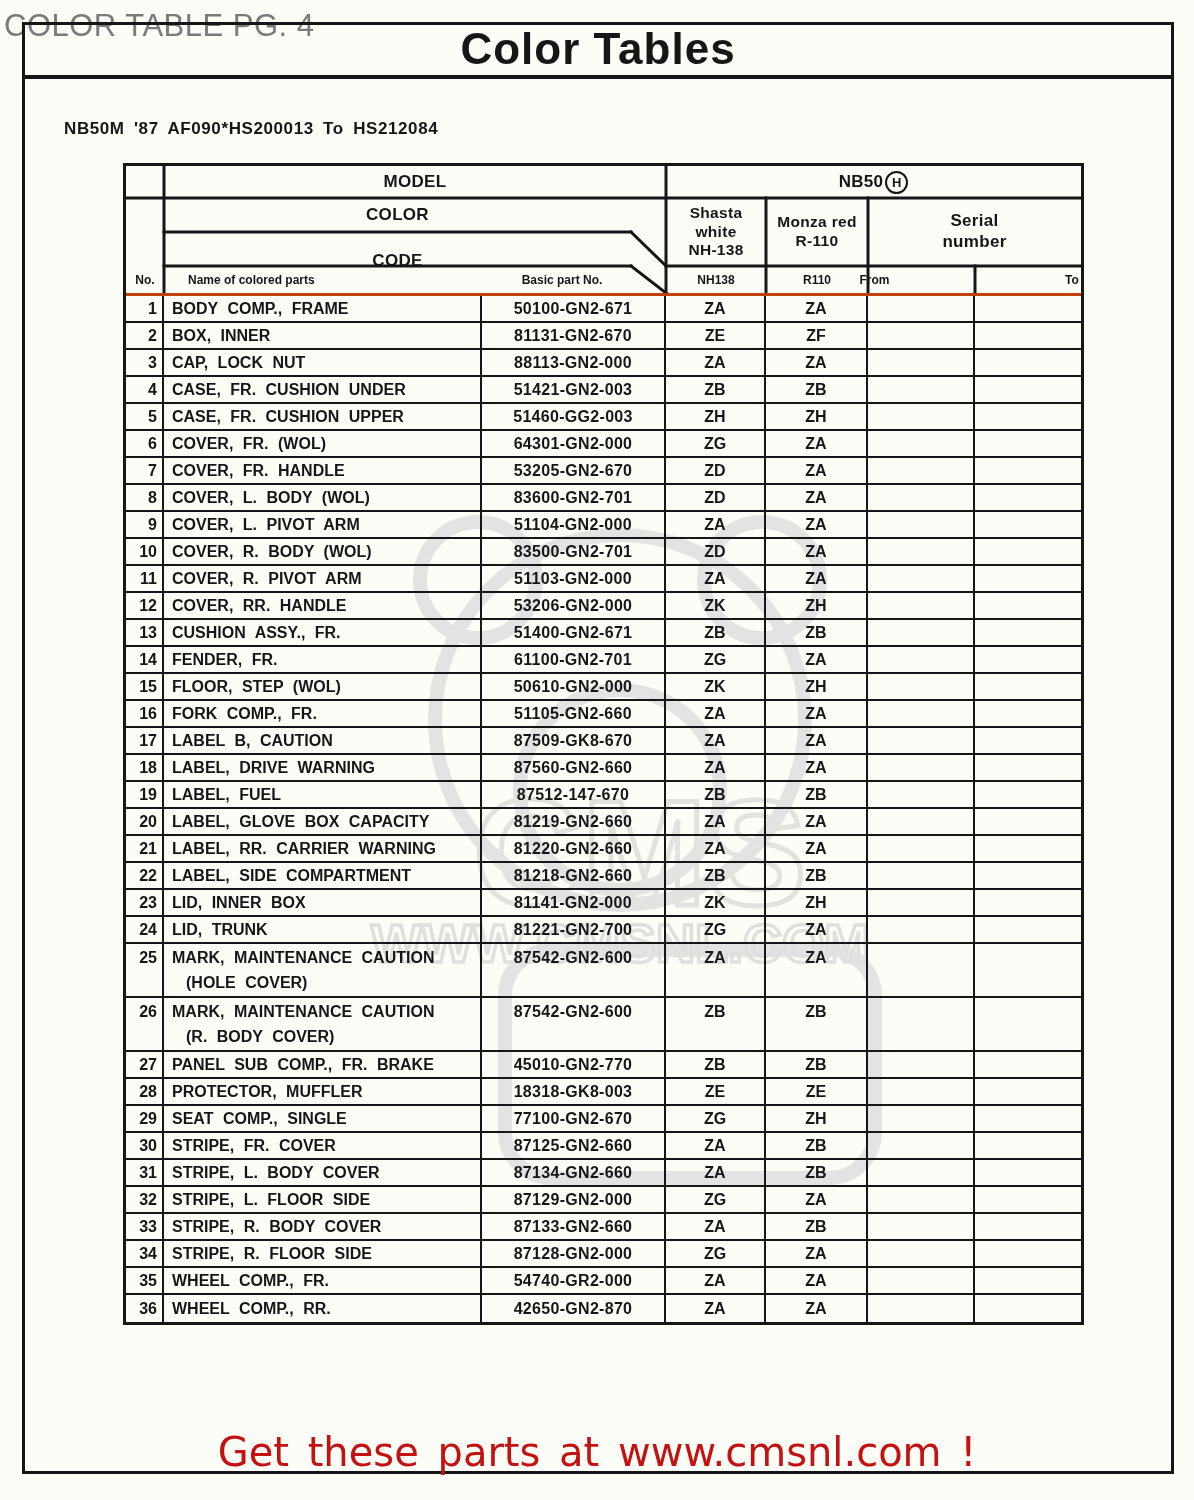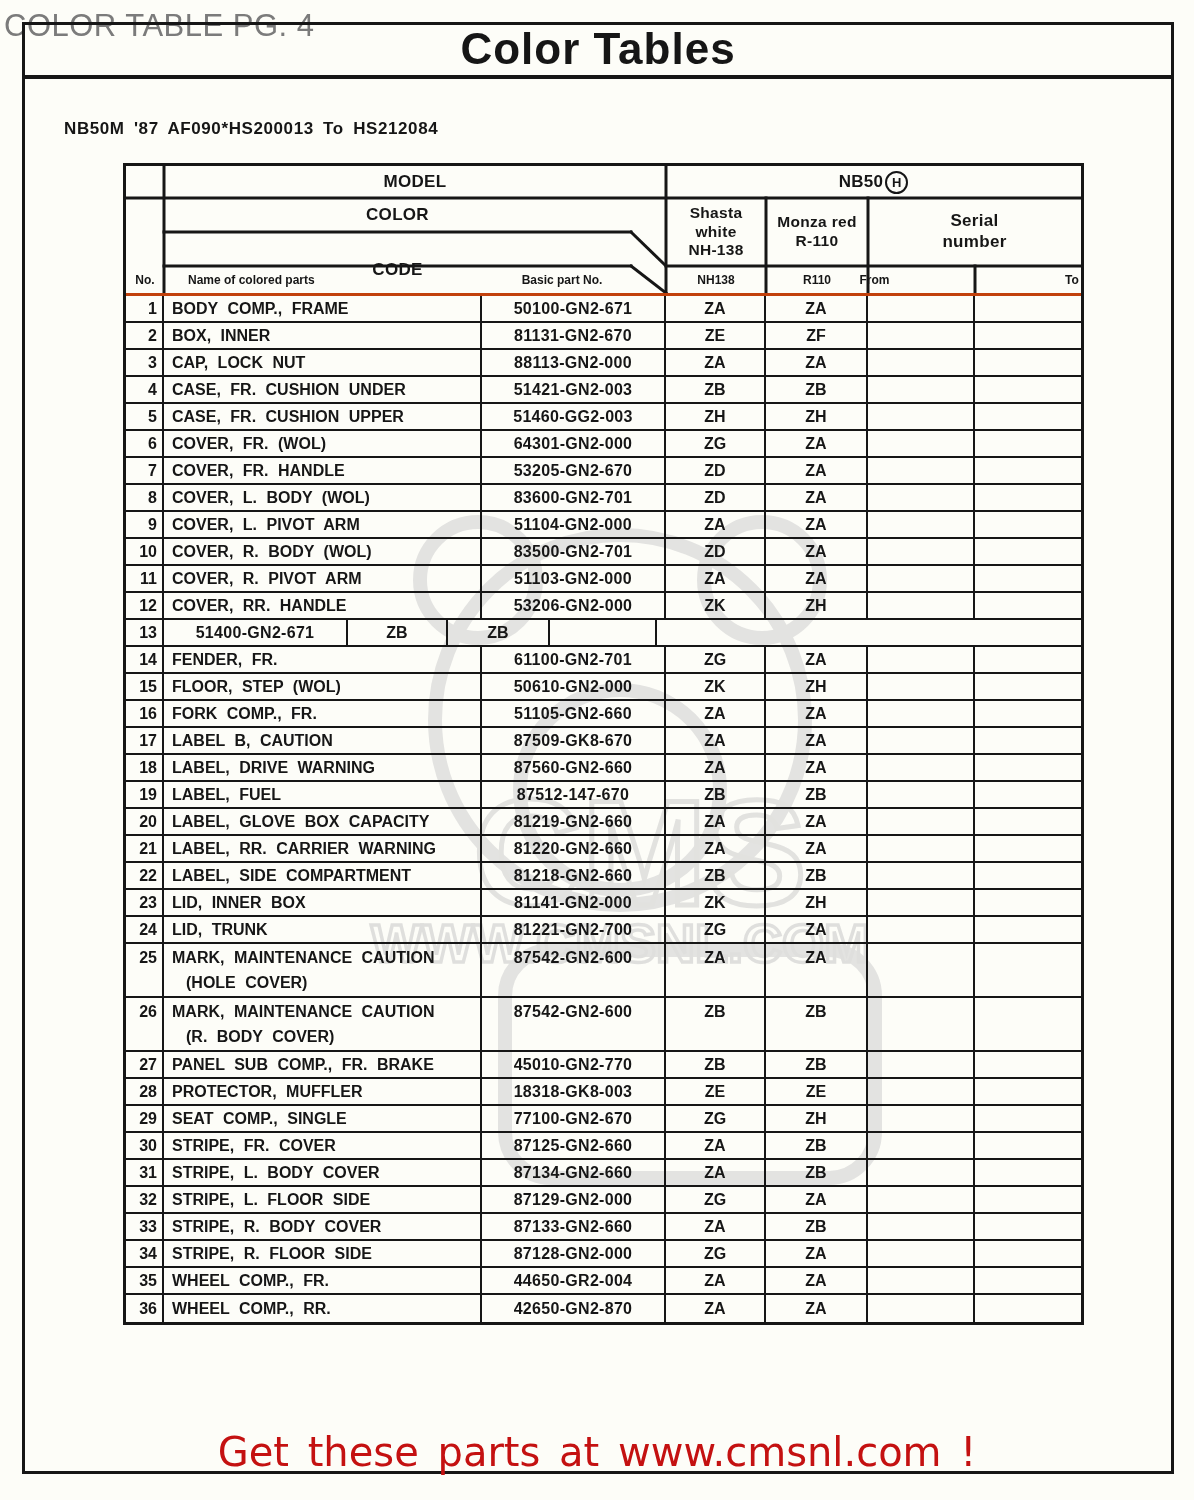--- a/index.html
+++ b/index.html
@@ -127,21 +127,21 @@
       </svg>
 
       <div class="hcell" style="left:38px; top:0; width:502px; height:32px;">MODEL</div>
 
       <div class="hcell" style="left:540px; top:0; width:415px; height:32px;">
         <span>NB50</span>
           <span class="circle-h">H</span>
       </div>
 
       <div class="hcell" style="left:38px; top:32px; width:467px; height:34px;">COLOR</div>
-      <div class="hcell" style="left:38px; top:82px; width:467px; height:44px;">CODE</div>
+      <div class="hcell" style="left:38px; top:73px; width:467px; height:44px;">CODE</div>
 
       <div class="hcell col3" style="left:540px; top:32px; width:100px; height:68px;">
         <span>Shasta</span>
         <span>white</span>
         <span>NH-138</span>
       </div>
       <div class="hcell col3" style="left:640px; top:32px; width:102px; height:68px;">
         <span>Monza red</span>
         <span>R-110</span>
       </div>
@@ -311,20 +311,24 @@
     </div>
     <div class="c c-part">53206-GN2-000</div>
     <div class="c c-nh">ZK</div>
     <div class="c c-r">ZH</div>
     <div class="c c-from"></div>
     <div class="c c-to"></div>
   </div>
 
   <div class="row">
     <div class="c c-no">13</div>
+    <div class="c c-name">
+      <span class="l1">CUSHION ASSY., FR.</span>
+
+    </div>
     <div class="c c-part">51400-GN2-671</div>
     <div class="c c-nh">ZB</div>
     <div class="c c-r">ZB</div>
     <div class="c c-from"></div>
     <div class="c c-to"></div>
   </div>
 
   <div class="row">
     <div class="c c-no">14</div>
     <div class="c c-name">
@@ -597,21 +601,21 @@
     <div class="c c-from"></div>
     <div class="c c-to"></div>
   </div>
 
   <div class="row">
     <div class="c c-no">35</div>
     <div class="c c-name">
       <span class="l1">WHEEL COMP., FR.</span>
 
     </div>
-    <div class="c c-part">44650-GR2-004</div>
+    <div class="c c-part">54740-GR2-000</div>
     <div class="c c-nh">ZA</div>
     <div class="c c-r">ZA</div>
     <div class="c c-from"></div>
     <div class="c c-to"></div>
   </div>
 
   <div class="row">
     <div class="c c-no">36</div>
     <div class="c c-name">
       <span class="l1">WHEEL COMP., RR.</span>

